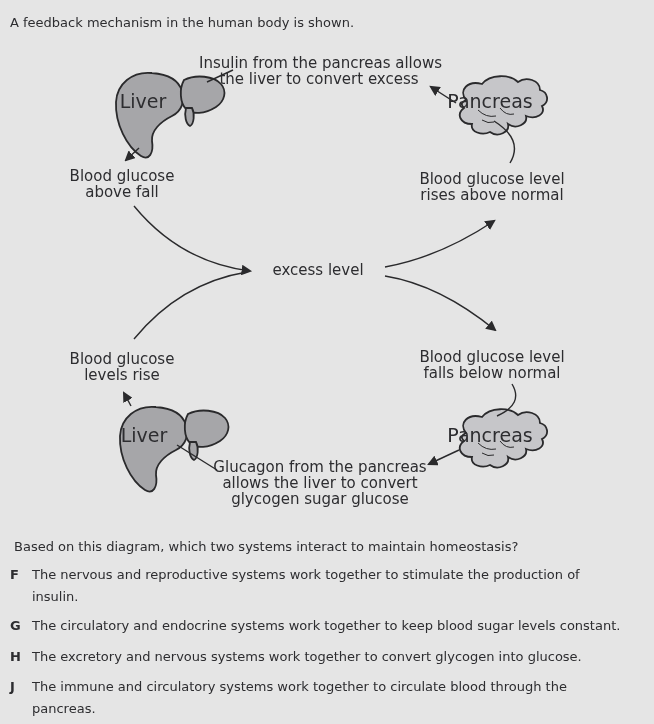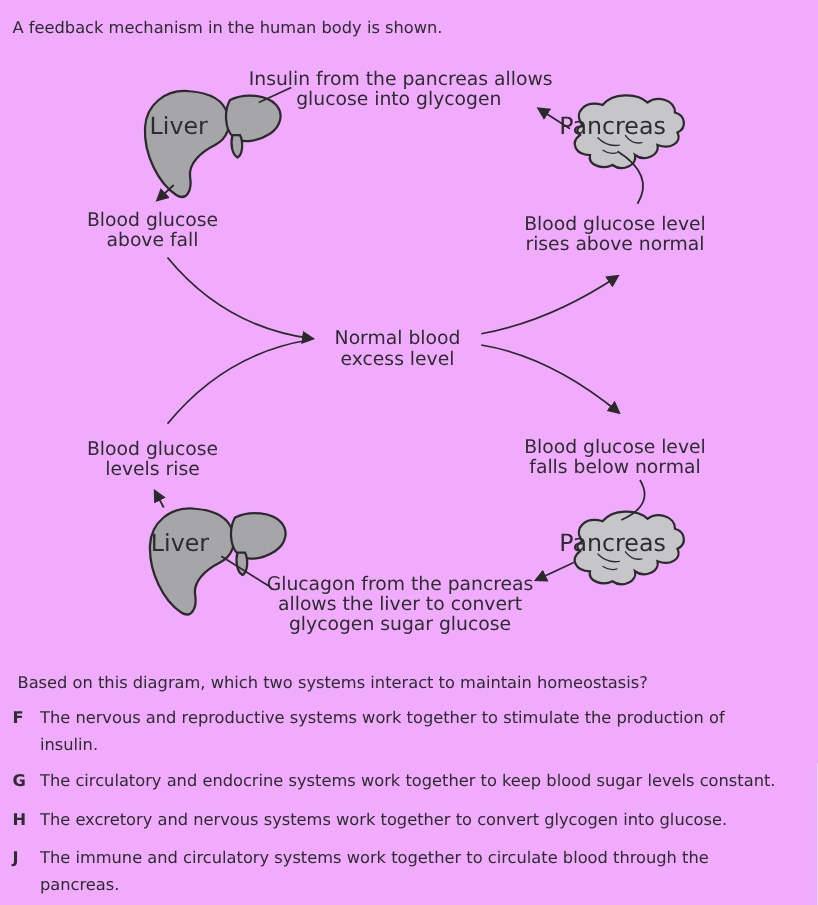--- a/index.html
+++ b/index.html
@@ -1,17 +1,17 @@
 <!DOCTYPE html>
 <html><head>
 <meta charset="utf-8">
 <style>
   html,body{margin:0;padding:0;background:#ffffff;}
   .page{
-    position:relative;width:654px;height:724px;background:#f0abfc;overflow:hidden;
+    position:relative;width:654px;height:724px;background:#e5e5e5;overflow:hidden;
     font-family:"DejaVu Sans","Liberation Sans",sans-serif;color:#2d2d30;
   }
   .intro{position:absolute;left:10px;top:15px;margin:0;font-size:13px;}
   .diagram{position:absolute;left:0;top:0;width:654px;height:524px;}
   .diagram svg{position:absolute;left:0;top:0;}
   .lbl{position:absolute;text-align:center;font-size:15px;line-height:16px;color:#2d2d30;}
   .lbl span{display:block;white-space:nowrap;}
   .organ-label{position:absolute;font-size:19px;color:#2d2d30;white-space:nowrap;transform:translateX(-50%);}
   .arrow{fill:none;stroke:#2a2a2c;stroke-width:1.4;}
   .organ{stroke:#2a2a2c;stroke-width:1.8;}
@@ -60,38 +60,37 @@
       <path class="arrow" d="M233,70 L207,82"></path>
       <path class="arrow" d="M139,148 L126,160" marker-end="url(#ah)"></path>
       <path class="arrow" d="M131,406 L124,393" marker-end="url(#ah)"></path>
       <path class="arrow" d="M512,384 Q524,404 497,416"></path>
       <path class="arrow" d="M459,450 L429,464" marker-end="url(#ah)"></path>
       <path class="arrow" d="M217,470 L177,445"></path>
     </svg>
 
     <div class="lbl" style="left:199px;top:55px;width:240px;">
       <span>Insulin from the pancreas allows</span>
-      <span>glucose into glycogen</span>
+      <span>the liver to convert excess</span>
     </div>
 
     <div class="organ-label" style="left:143px;top:90px;">Liver</div>
     <div class="organ-label" style="left:490px;top:90px;">Pancreas</div>
 
     <div class="lbl" style="left:52px;top:168px;width:140px;">
       <span>Blood glucose</span>
       <span>above fall</span>
     </div>
 
     <div class="lbl" style="left:412px;top:171px;width:160px;">
       <span>Blood glucose level</span>
       <span>rises above normal</span>
     </div>
 
     <div class="lbl" style="left:248px;top:262px;width:140px;line-height:17px;">
-      <span>Normal blood</span>
       <span>excess level</span>
     </div>
 
     <div class="lbl" style="left:52px;top:351px;width:140px;">
       <span>Blood glucose</span>
       <span>levels rise</span>
     </div>
 
     <div class="lbl" style="left:412px;top:349px;width:160px;">
       <span>Blood glucose level</span>

